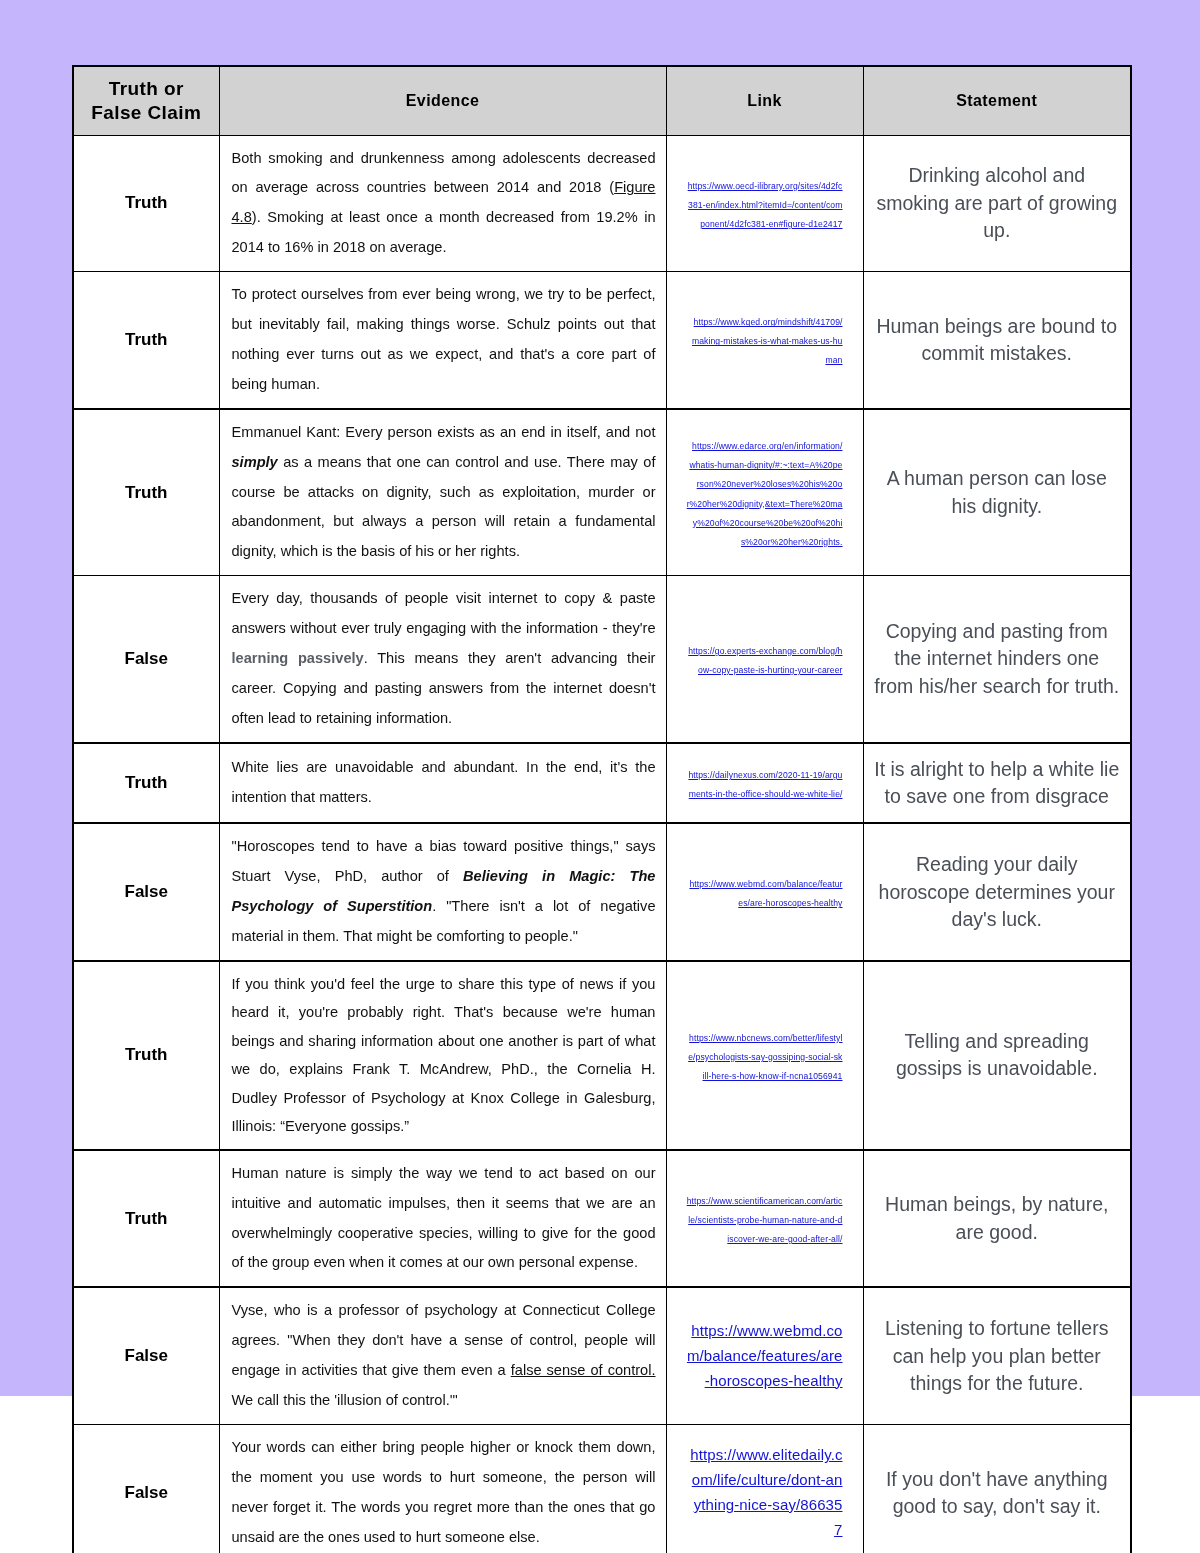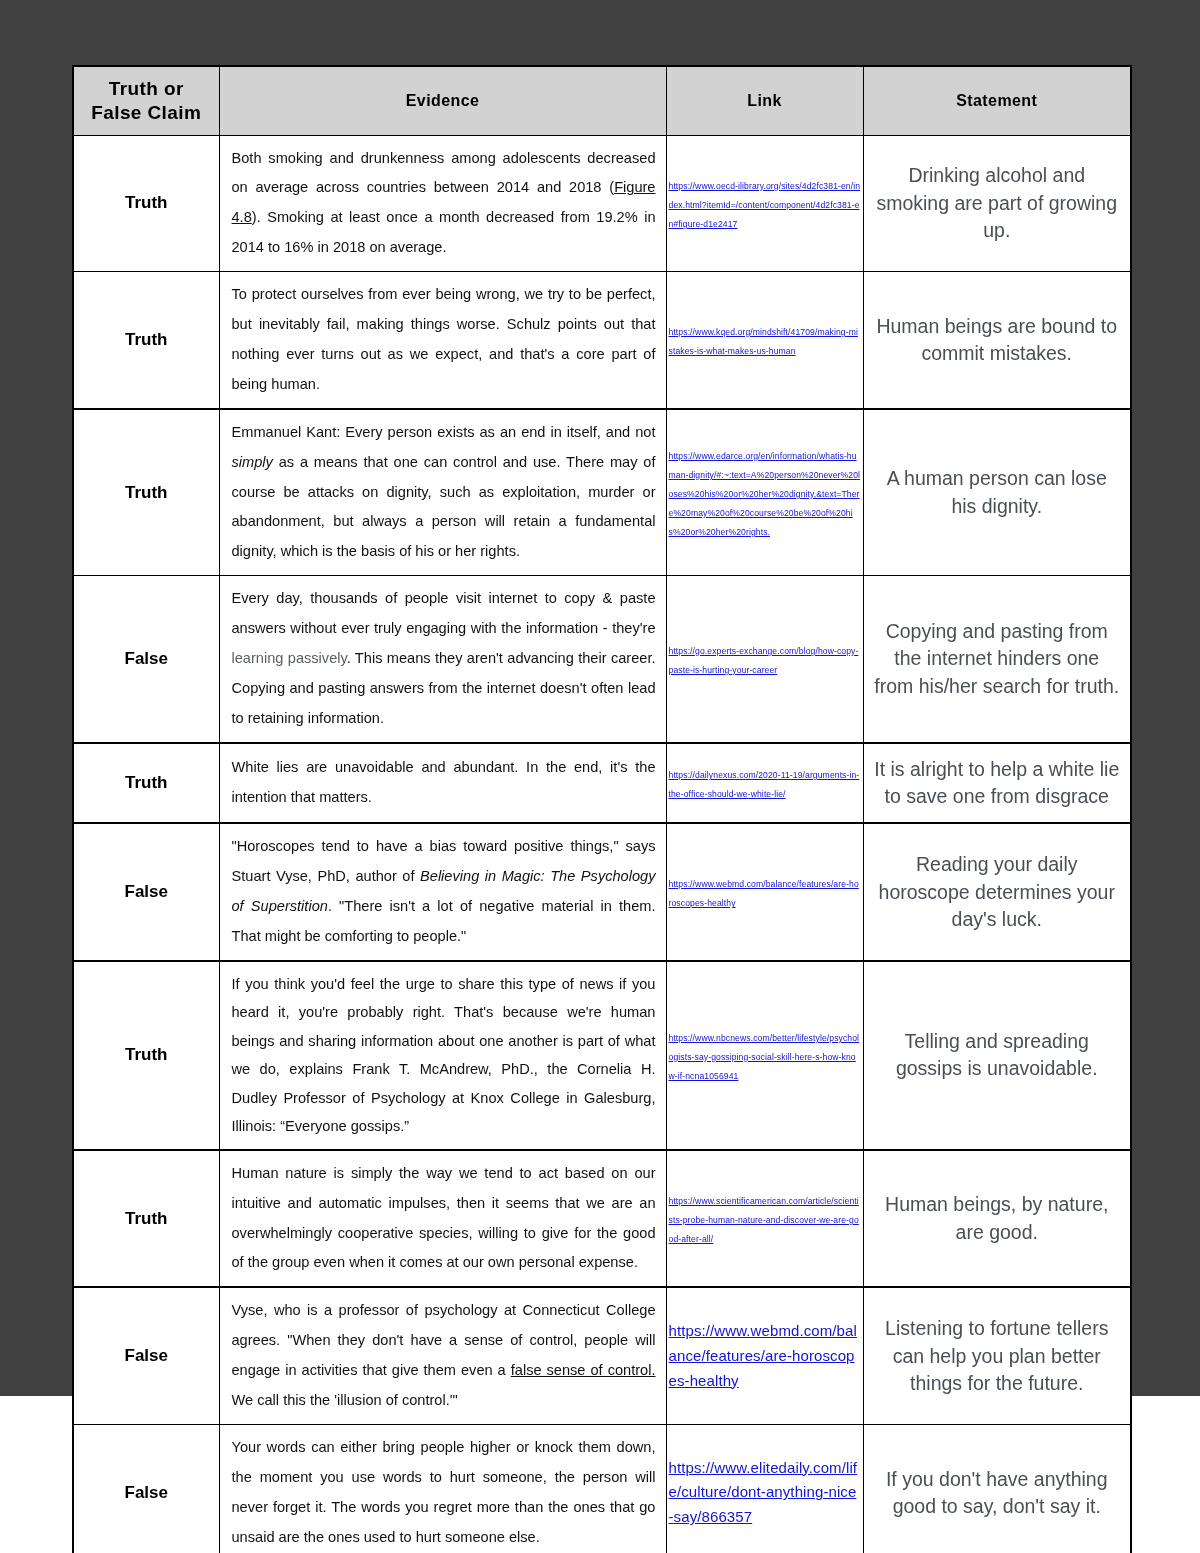--- a/index.html
+++ b/index.html
@@ -10,21 +10,21 @@
   body {
     width: 1200px;
     height: 1553px;
     font-family: "Liberation Sans", sans-serif;
     -webkit-font-smoothing: none;
   }
   .page {
     position: relative;
     width: 1200px;
     height: 1396px;
-    background: #404040;
+    background: #c4b5fd;
   }
   table.claims {
     position: absolute;
     left: 72px;
     top: 65px;
     width: 1058px;
     border-collapse: collapse;
     table-layout: fixed;
     background: #ffffff;
   }
@@ -66,23 +66,23 @@
     vertical-align: middle;
     font-size: 14.6px;
     line-height: 2.05;
     padding: 8px 10px 8px 12px;
     color: #111111;
     hyphens: none;
     margin-left: 19px;
   }
   td.evidence.tight { line-height: 1.95; }
   td.link {
-    text-align: left;
-    vertical-align: middle;
-    padding: 6px 2px;
+    text-align: right;
+    vertical-align: middle;
+    padding: 6px 20px;
     word-break: break-all;
   }
   td.link a,
   td.link span.url {
     color: #1313d6;
     text-decoration: underline;
     font-size: 8.6px;
     line-height: 1.75;
     letter-spacing: 0.1px;
     word-break: break-all;
@@ -95,23 +95,23 @@
   }
   td.statement {
     text-align: center;
     vertical-align: middle;
     font-size: 19.5px;
     line-height: 1.4;
     color: #4a4f57;
     padding: 12px 10px;
   }
   .thick-top { border-top: 2px solid #000000 !important; }
-  em.it { font-style: italic; }
+  em.it { font-style: italic; font-weight: bold; }
   u.ul  { text-decoration: underline; }
-  span.passive { color: #5a5f66; }
+  span.passive { color: #5a5f66; font-weight: bold; }
 </style>
 </head>
 <body>
 
 <div class="page">
 
   <table class="claims">
     <colgroup>
       <col class="c-claim">
         <col class="c-evid">

